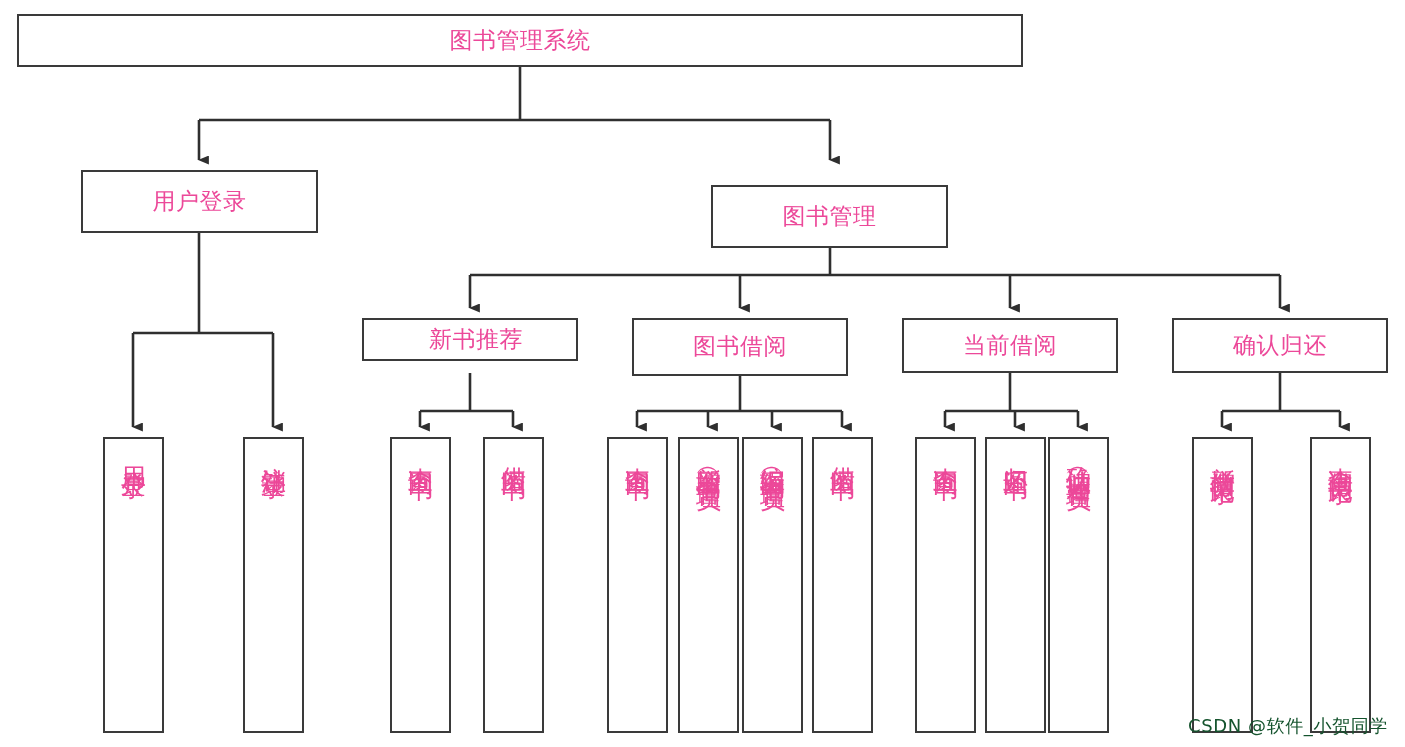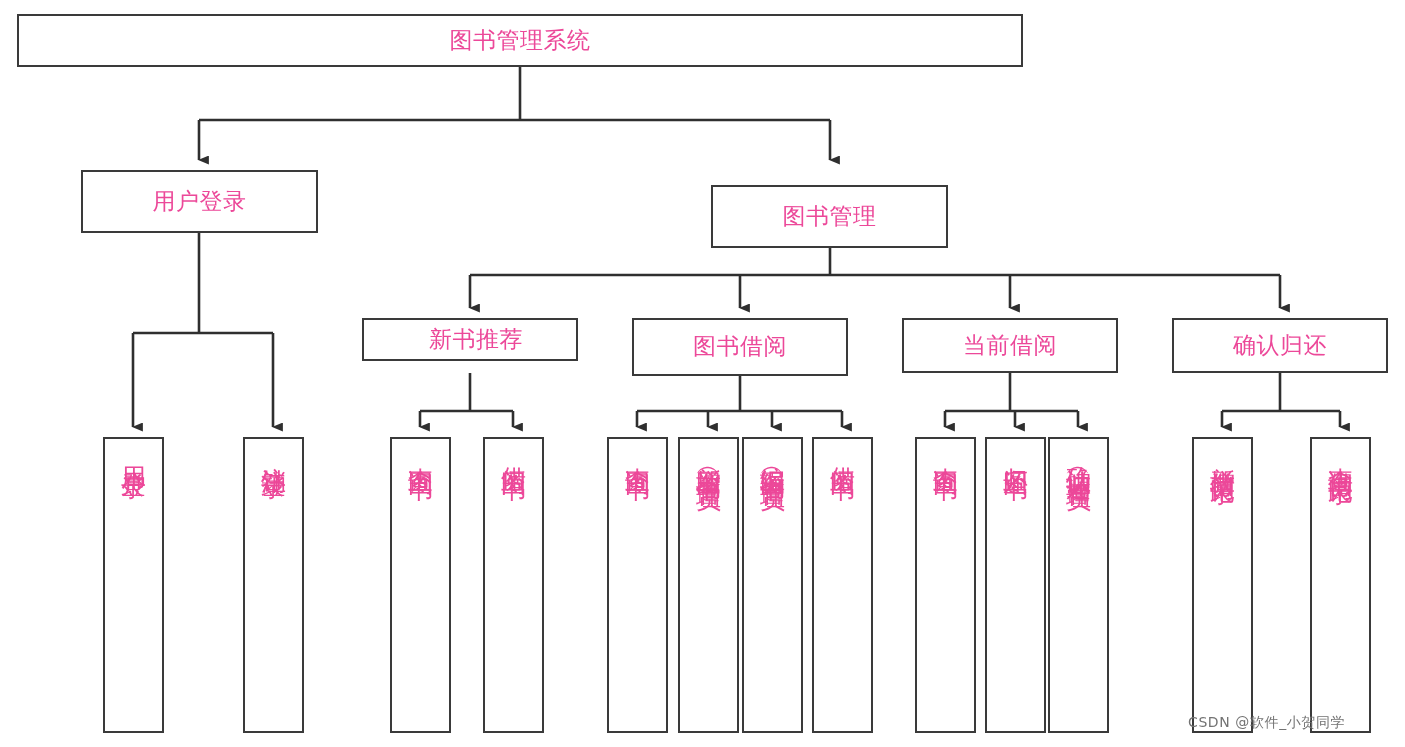--- a/index.html
+++ b/index.html
@@ -52,22 +52,22 @@
     writing-mode: vertical-rl;
     text-orientation: upright;
     font-size: 25px;
     letter-spacing: 3px;
     line-height: 1;
   }
   .watermark {
     position: absolute;
     left: 1188px;
     top: 714px;
-    font-size: 14px;
-    color: #737373;
+    font-size: 18px;
+    color: #14532d;
     letter-spacing: 0.6px;
     white-space: nowrap;
     z-index: 3;
     font-family: "DejaVu Sans", "Liberation Sans", sans-serif;
   }
 </style>
 </head>
 <body>
 
 <div id="canvas">

